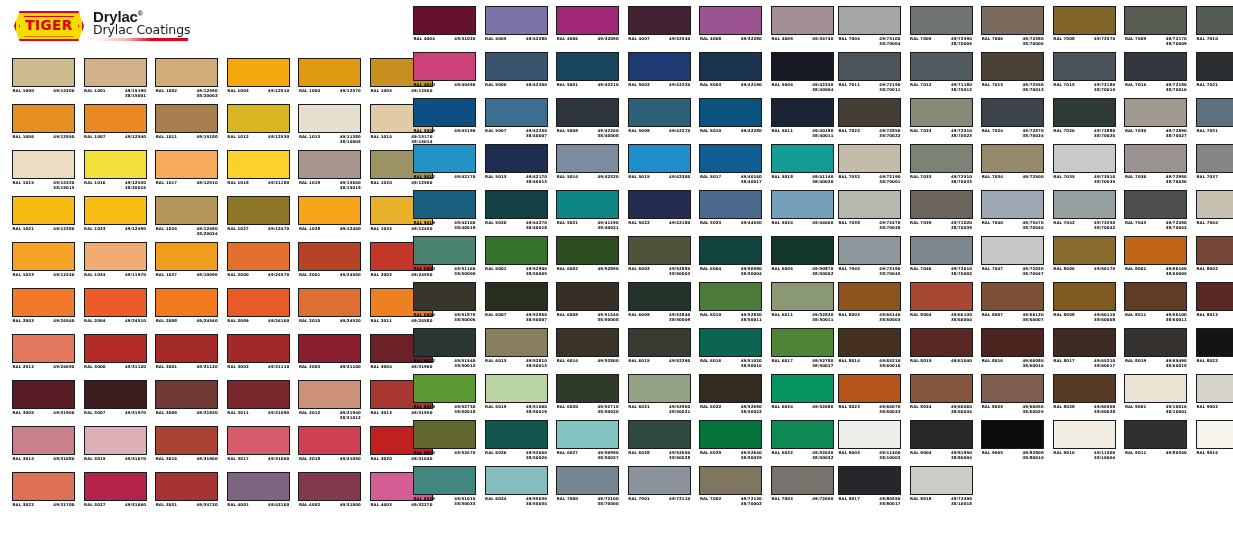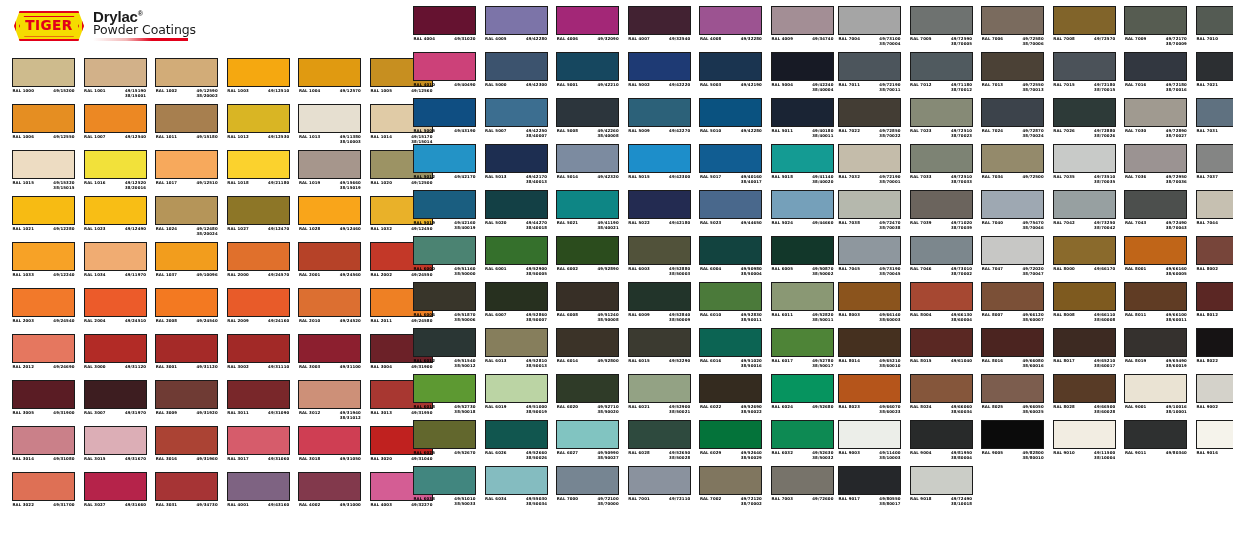--- a/index.html
+++ b/index.html
@@ -106,21 +106,21 @@
 
 <div class="page">
 
   <div class="header">
     <div class="tiger-badge">
       <div class="inner"></div>
       <span class="tiger-word">TIGER</span>
     </div>
     <div class="brand">
       <span class="l1"><span>Drylac</span><sup>®</sup></span>
-      <span class="l2">Powder Coatings</span>
+      <span class="l2">Drylac Coatings</span>
       <div class="brand-rule"></div>
     </div>
   </div>
 
   <div class="group" id="g1" style="left: 12px; top: 58px;">
     <div class="grid">
         <div class="cell">
           <div class="chip" style="background: rgb(206, 187, 141);"></div>
           <div class="lbl">
             <span class="ral">RAL 1000</span>

